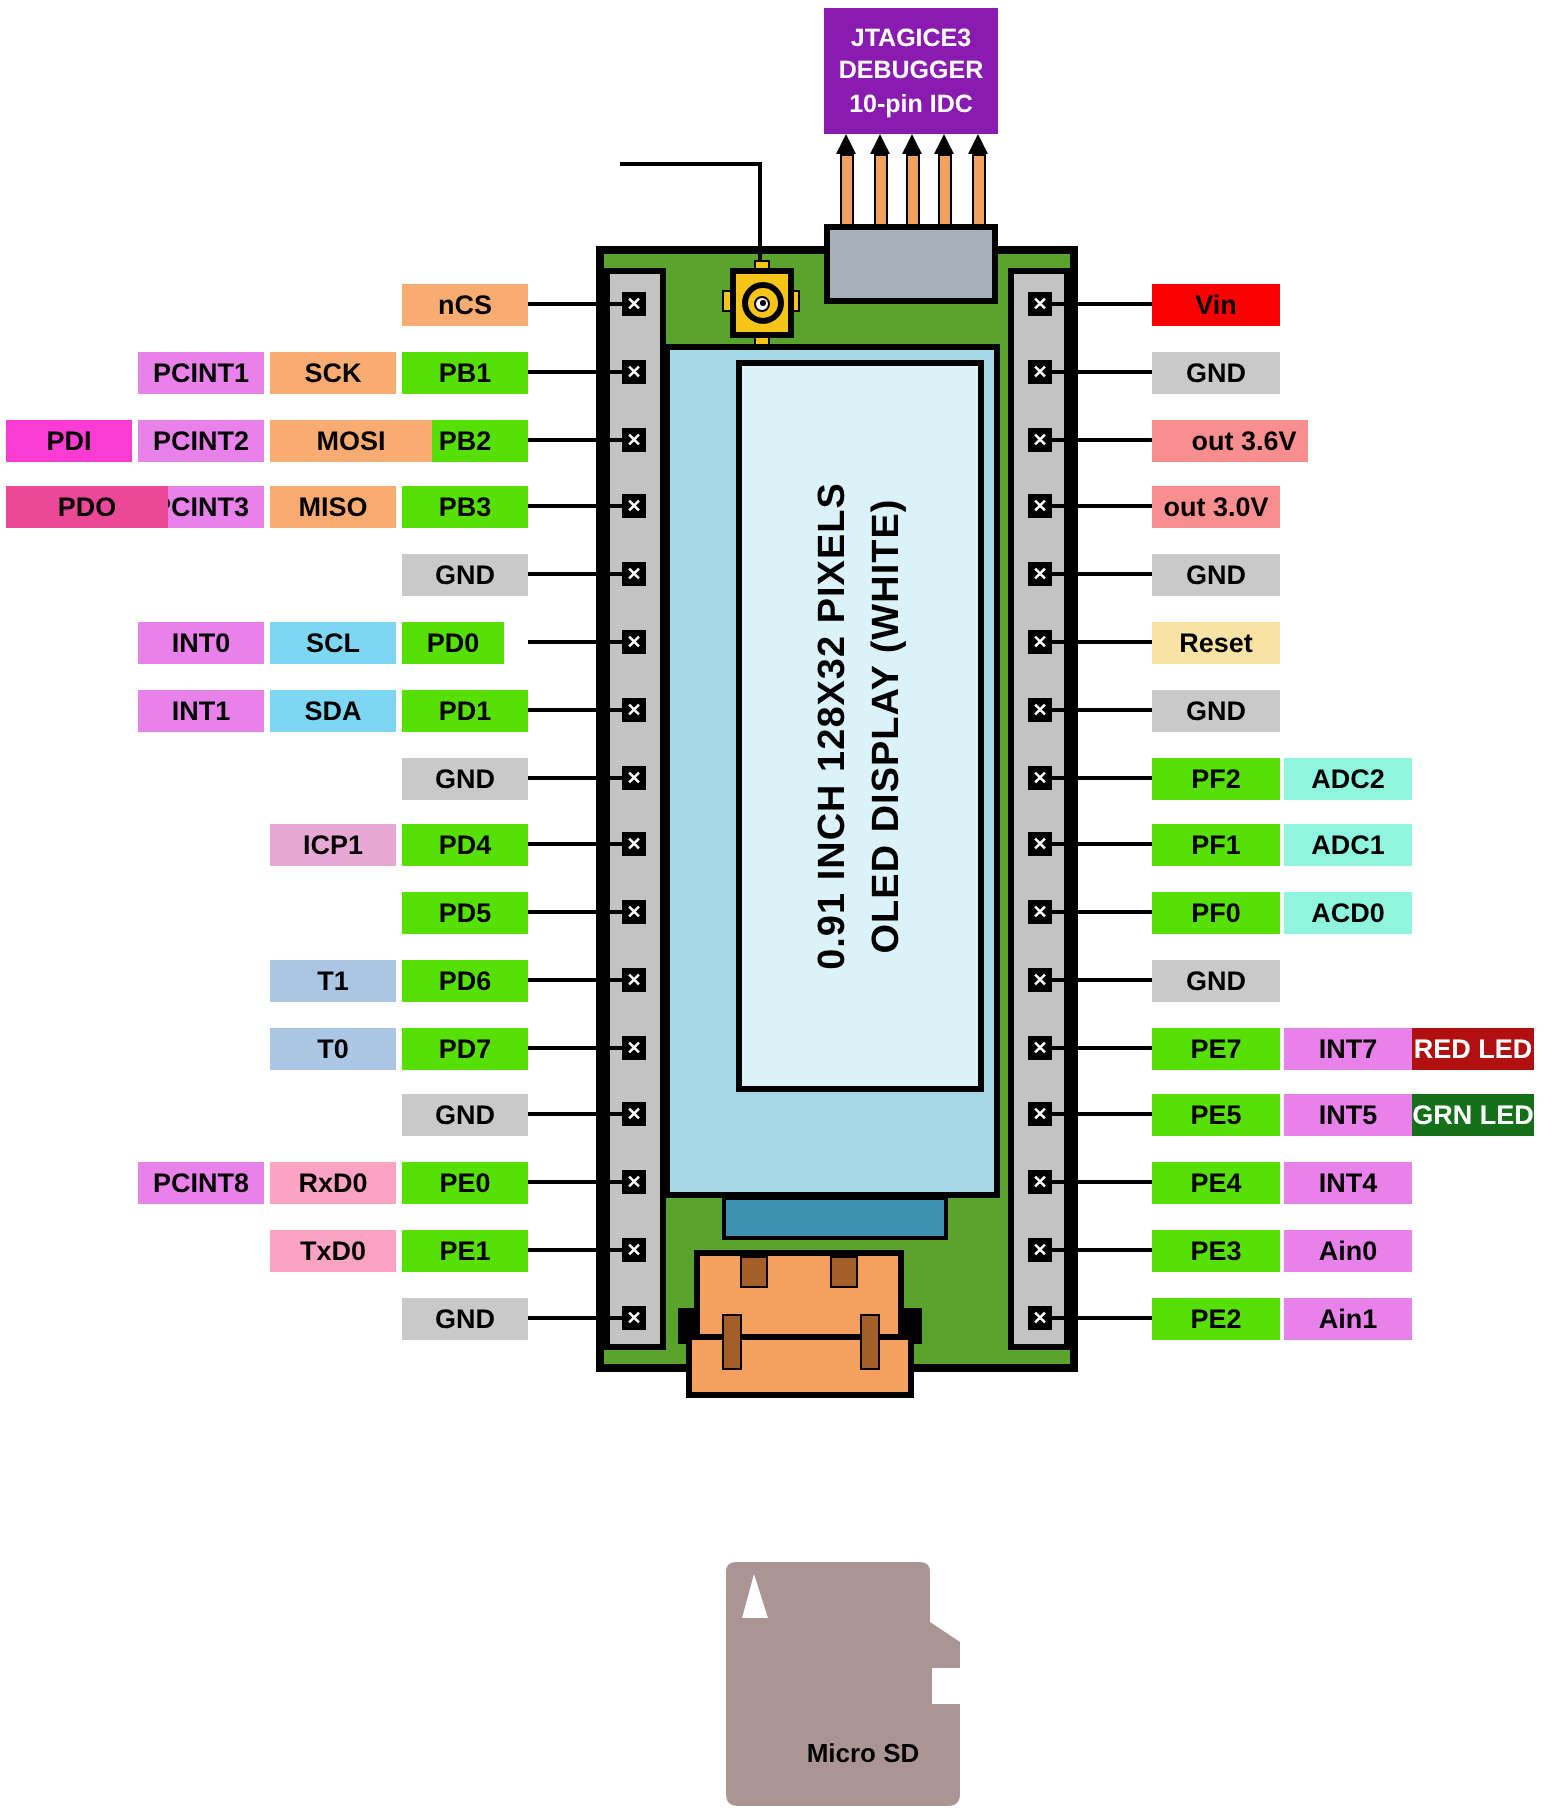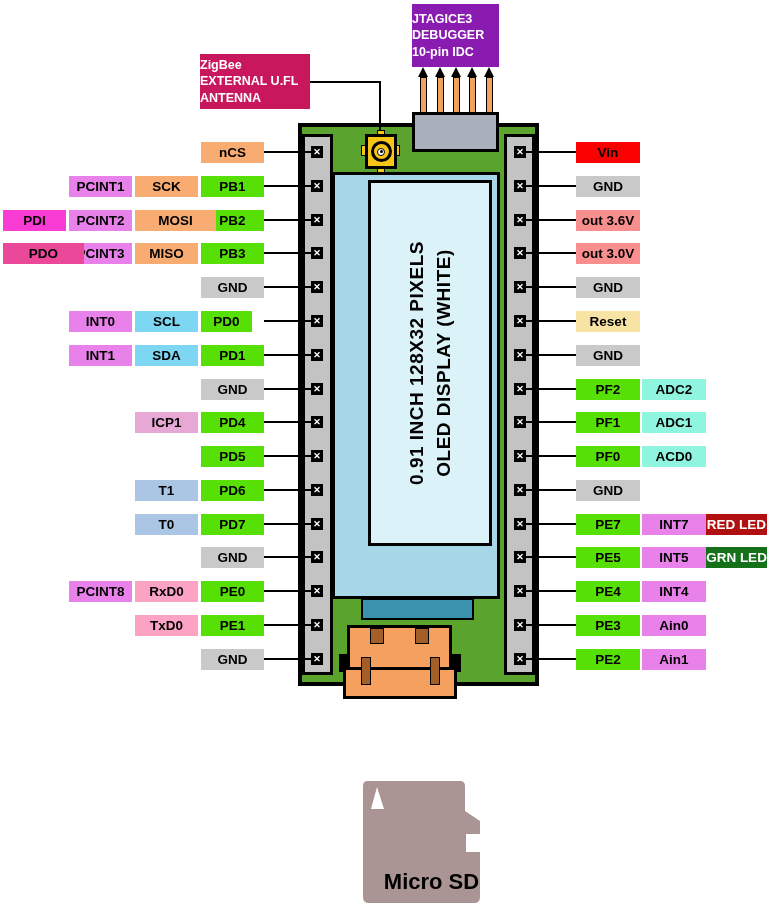--- a/index.html
+++ b/index.html
@@ -22,21 +22,21 @@
           border:3px solid #000;box-sizing:border-box;z-index:1;}
   .oled-inner{position:absolute;left:368px;top:180px;width:124px;height:366px;
           border:3px solid #000;box-sizing:border-box;z-index:2;}
   .oled-text{position:absolute;left:240px;top:323px;width:380px;height:80px;
           transform:rotate(-90deg);display:flex;flex-direction:column;justify-content:center;
           text-align:center;font-weight:bold;font-size:19px;color:#000;line-height:27px;
           z-index:3;letter-spacing:.5px;}
   .oled-flex{position:absolute;left:361px;top:598px;width:113px;height:22px;
           border:2px solid #000;box-sizing:border-box;z-index:2;}
   
-  .callout{position:absolute;color:#fff;font-weight:bold;text-align:left;
+  .callout{position:absolute;color:#fff;font-weight:bold;text-align:center;
           display:flex;flex-direction:column;justify-content:center;z-index:5;}
   .callout div{line-height:16.5px;font-size:12.5px;}
   .ftdi div{line-height:17.5px;font-size:13px;}
   
   .antenna{position:absolute;left:365px;top:134px;width:32px;height:35px;
           border:3px solid #000;box-sizing:border-box;z-index:4;
           display:flex;align-items:center;justify-content:center;}
   .ant-ring{width:21px;height:21px;border:3px solid #000;border-radius:50%;
           box-sizing:border-box;display:flex;align-items:center;justify-content:center;}
   .ant-core{width:8px;height:8px;border:1px solid #000;border-radius:50%;background:#fff;
@@ -48,35 +48,30 @@
           border:3px solid #000;box-sizing:border-box;z-index:4;}
   .jtag-shaft{position:absolute;top:77px;width:7px;height:37px;border:1.5px solid #000;
           box-sizing:border-box;z-index:2;}
   .jtag-tip{position:absolute;top:67px;width:0;height:0;border-left:5px solid transparent;
           border-right:5px solid transparent;border-bottom:10px solid #000;z-index:2;}
   
   .usb{position:absolute;border:3px solid #000;box-sizing:border-box;z-index:4;}
   .usb-detail{position:absolute;border:1.5px solid #000;box-sizing:border-box;z-index:5;}
   .usb-sidetab{position:absolute;background:#000;z-index:4;}
   .sd-label{position:absolute;left:363px;top:869px;width:137px;text-align:center;
-          font-weight:bold;font-size:22px;color:#000;z-index:6;}
+          font-weight:bold;font-size:13px;color:#000;z-index:6;}
 </style>
 </head>
 <body>
 
 <div id="canvas">
 
   <div class="line" style="left:310px;top:81px;width:71px;"></div>
   <div class="abs" style="left:379px;top:82px;width:2px;height:53px;background:#000;z-index:1;"></div>
 
-  <div class="callout" style="left: 200px; top: 54px; width: 110px; height: 55px; background: rgb(200, 23, 92);">
-    <div>ZigBee</div>
-    <div>EXTERNAL U.FL</div>
-    <div>ANTENNA</div>
-  </div>
 
   <div class="callout" style="left: 412px; top: 4px; width: 87px; height: 63px; background: rgb(138, 27, 176);">
     <div>JTAGICE3</div>
     <div>DEBUGGER</div>
     <div>10-pin IDC</div>
   </div>
 
   <div class="board" style="background: rgb(90, 164, 45);"></div>
   <div class="header" style="left: 302px; background: rgb(195, 195, 195);"></div>
   <div class="header" style="left: 504px; background: rgb(195, 195, 195);"></div>
@@ -187,21 +182,21 @@
     <div class="pin" style="left: 311px; top: 653px;">✕</div>
     <div class="plabel" style="left: 201px; top: 648.5px; width: 63px; background: rgb(201, 201, 201); color: rgb(0, 0, 0);">GND</div>
     <div class="line" style="left: 520px; top: 151px; width: 57px;"></div>
     <div class="pin" style="left: 514px; top: 146px;">✕</div>
     <div class="plabel" style="left: 576px; top: 141.5px; width: 64px; background: rgb(251, 0, 0); color: rgb(0, 0, 0);">Vin</div>
     <div class="line" style="left: 520px; top: 185px; width: 57px;"></div>
     <div class="pin" style="left: 514px; top: 180px;">✕</div>
     <div class="plabel" style="left: 576px; top: 175.5px; width: 64px; background: rgb(201, 201, 201); color: rgb(0, 0, 0);">GND</div>
     <div class="line" style="left: 520px; top: 219px; width: 57px;"></div>
     <div class="pin" style="left: 514px; top: 214px;">✕</div>
-    <div class="plabel" style="left: 576px; top: 209.5px; width: 64px; background: rgb(249, 142, 142); color: rgb(0, 0, 0);">out 3.6V</div>
+    <div class="plabel" style="left: 576px; top: 209.5px; width: 64px; background: rgb(249, 142, 142); color: rgb(0, 0, 0); padding-left: 14px;">out 3.6V</div>
     <div class="line" style="left: 520px; top: 252px; width: 57px;"></div>
     <div class="pin" style="left: 514px; top: 247px;">✕</div>
     <div class="plabel" style="left: 576px; top: 242.5px; width: 64px; background: rgb(249, 142, 142); color: rgb(0, 0, 0);">out 3.0V</div>
     <div class="line" style="left: 520px; top: 286px; width: 57px;"></div>
     <div class="pin" style="left: 514px; top: 281px;">✕</div>
     <div class="plabel" style="left: 576px; top: 276.5px; width: 64px; background: rgb(201, 201, 201); color: rgb(0, 0, 0);">GND</div>
     <div class="line" style="left: 520px; top: 320px; width: 57px;"></div>
     <div class="pin" style="left: 514px; top: 315px;">✕</div>
     <div class="plabel" style="left: 576px; top: 310.5px; width: 64px; background: rgb(247, 227, 163); color: rgb(0, 0, 0);">Reset</div>
     <div class="line" style="left: 520px; top: 354px; width: 57px;"></div>

